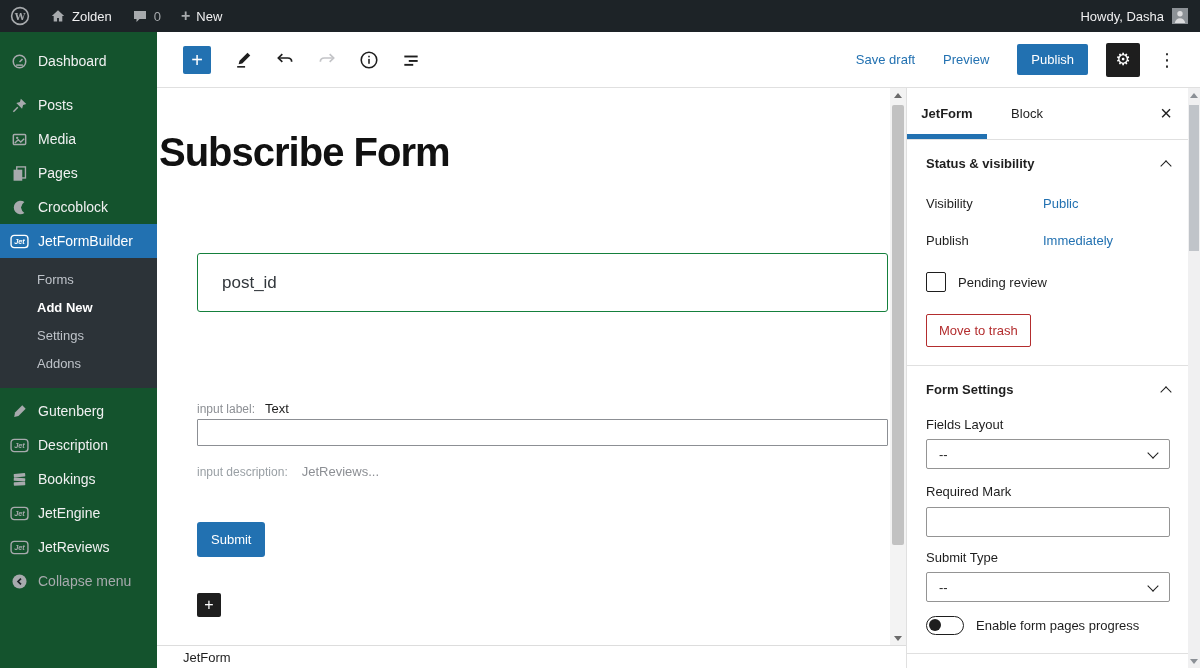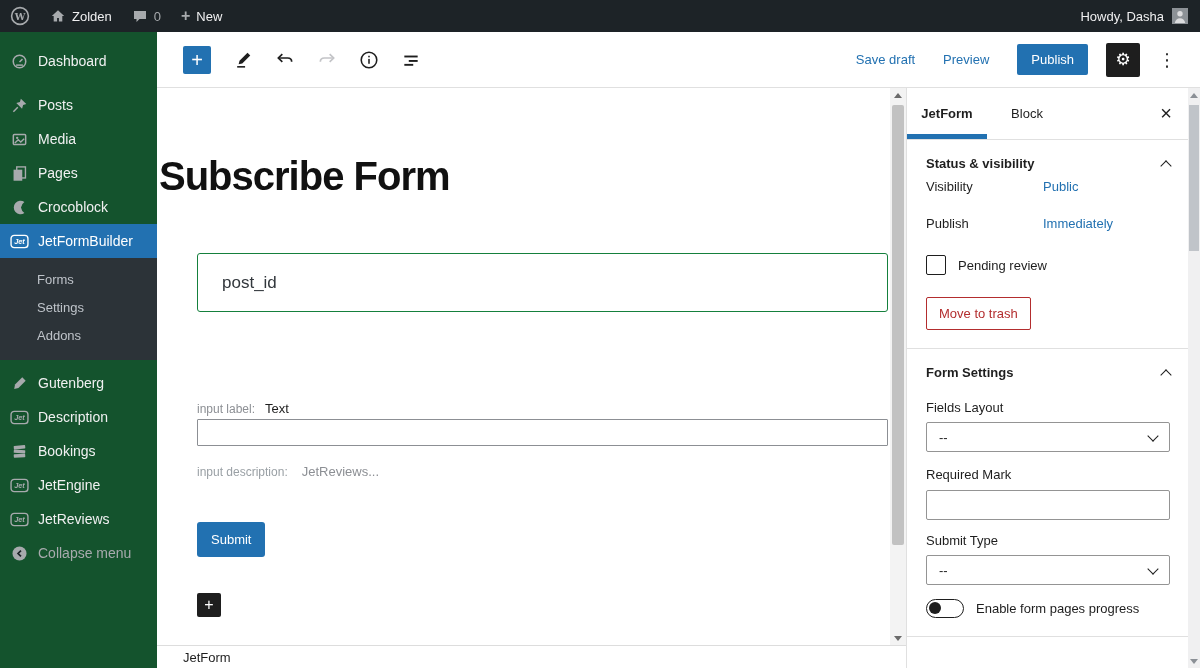--- a/index.html
+++ b/index.html
@@ -42,21 +42,21 @@
   .hdr-right { margin-left:auto; display:flex; align-items:center; }
   .hdr-link { color:#2271b1; font-size:13px; margin-right:28px; cursor:pointer; text-decoration:none; }
   .publish-btn { background:#2271b1; color:#fff; border:none; border-radius:2px; font-size:13px;
     padding:8px 14px; cursor:pointer; }
   .gear-btn { width:34px; height:34px; margin-left:18px; background:#1e1e1e; color:#fff; border:none; border-radius:2px;
     font-size:17px; line-height:34px; text-align:center; cursor:pointer; }
   .dots-btn { margin-left:14px; background:none; border:none; font-size:18px; color:#1e1e1e; cursor:pointer; padding:4px; }
 
   
   #canvas { left:157px; top:88px; width:733px; height:557px; background:#fff; overflow:hidden; }
-  .post-title { position:absolute; left:2px; top:42px; font-size:40px; font-weight:bold; color:#111; letter-spacing:-1px;margin-top:24px; }
+  .post-title { position:absolute; left:2px; top:42px; font-size:40px; font-weight:bold; color:#111; letter-spacing:-1px; }
   .field-box { position:absolute; left:40px; top:165px; width:691px; border:1px solid #15803d; border-radius:3px; background:#fff; }
   .field-row { height:57px; display:flex; align-items:center; padding-left:24px; font-size:17px; color:#32373c; }
   .field-row + .field-row { border-top:1px solid #e9eaeb; }
   .lbl-row { position:absolute; left:40px; top:313px; font-size:12px; color:#8c8f94; display:flex; align-items:baseline; }
   .lbl-row .strong { font-size:13px; color:#1e1e1e; margin-left:10px; }
   .canvas-input { position:absolute; left:40px; top:331px; width:691px; height:27px; border:1px solid #8c8f94; border-radius:1px; background:#fff; padding:0 8px; font-size:13px; }
   .desc-row { position:absolute; left:40px; top:376px; font-size:12px; color:#9aa0a5; display:flex; align-items:baseline; }
   .desc-row .placeholder { font-size:13px; color:#8c8f94; margin-left:14px; }
   .submit-btn { position:absolute; left:40px; top:434px; background:#2271b1; color:#fff; border:none; border-radius:3px;
     font-size:13px; padding:10px 14px; cursor:pointer; }
@@ -80,21 +80,21 @@
   .tab { width:80px; display:flex; align-items:center; justify-content:center; cursor:pointer; position:relative; font-size:13px; }
   .tab.active { font-weight:bold; }
   .tab.active .tab-underline { position:absolute; left:0; bottom:0; width:100%; height:5px; background:#2271b1; }
   .tab-close { margin-left:auto; align-self:center; background:none; border:none; font-size:20px; color:#1e1e1e; padding:0 16px; cursor:pointer; }
   .panel { padding:16px 18px 18px 19px; border-bottom:1px solid #e0e0e0; }
   .panel-head { display:flex; align-items:center; justify-content:space-between; }
   .panel-title { font-size:13px; font-weight:bold; color:#1e1e1e; }
   .chev { width:8px; height:8px; border-left:1.5px solid #1e1e1e; border-bottom:1.5px solid #1e1e1e; display:inline-block; }
   .chev.up { transform:rotate(135deg); margin-top:4px; }
   .chev.down { transform:rotate(-45deg); margin-top:-3px; }
-  .kv-row { display:flex; align-items:center; margin-top:8px; }
+  .kv-row { display:flex; align-items:center; margin-top:25px; }
   .kv-row .k { width:117px; color:#1e1e1e; }
   .kv-row .v { color:#2271b1; cursor:pointer; text-decoration:none; }
   .check-row { display:flex; align-items:center; margin-top:24px; cursor:pointer; }
   .checkbox { width:20px; height:20px; border:1.5px solid #1e1e1e; border-radius:2px; background:#fff; margin-right:12px; }
   .trash-btn { margin-top:22px; background:#fff; color:#b32d2e; border:1px solid #b32d2e; border-radius:2px;
     font-size:13px; padding:8px 12px; cursor:pointer; }
   .ctl-label { margin-top:20px; color:#1e1e1e; }
   .select { margin-top:7px; height:30px; border:1px solid #949494; border-radius:2px; display:flex; align-items:center;
     justify-content:space-between; padding:0 12px; cursor:pointer; background:#fff; }
   .text-input { margin-top:8px; width:100%; height:30px; border:1px solid #949494; border-radius:2px; padding:0 8px; font-size:13px; background:#fff; }
@@ -205,20 +205,21 @@
     <span class="mi-icon">
       <svg width="19" height="17" viewBox="0 0 18 16">
           <rect x="1" y="2.2" width="16" height="11.6" rx="3" fill="none" stroke="currentColor" stroke-width="1.3"></rect>
           <text x="9" y="10.8" font-size="7" text-anchor="middle" fill="currentColor" font-style="italic" font-weight="bold">Jet</text>
         </svg>
     </span>
     <span class="label">JetFormBuilder</span>
   </div>
   <div class="submenu">
     <div class="submenu-item">Forms</div>
+    <div class="submenu-item current">Add New</div>
     <div class="submenu-item">Settings</div>
     <div class="submenu-item">Addons</div>
   </div>
   <div class="menu-sep" style="height:6px"></div>
   <div class="menu-item">
     <span class="mi-icon">
       <svg width="17" height="17" viewBox="0 0 16 16">
           <path d="M10.6 2.2l3.2 3.2-6.8 6.8-4 1 .8-4.2z" fill="currentColor"></path>
         </svg>
     </span>

